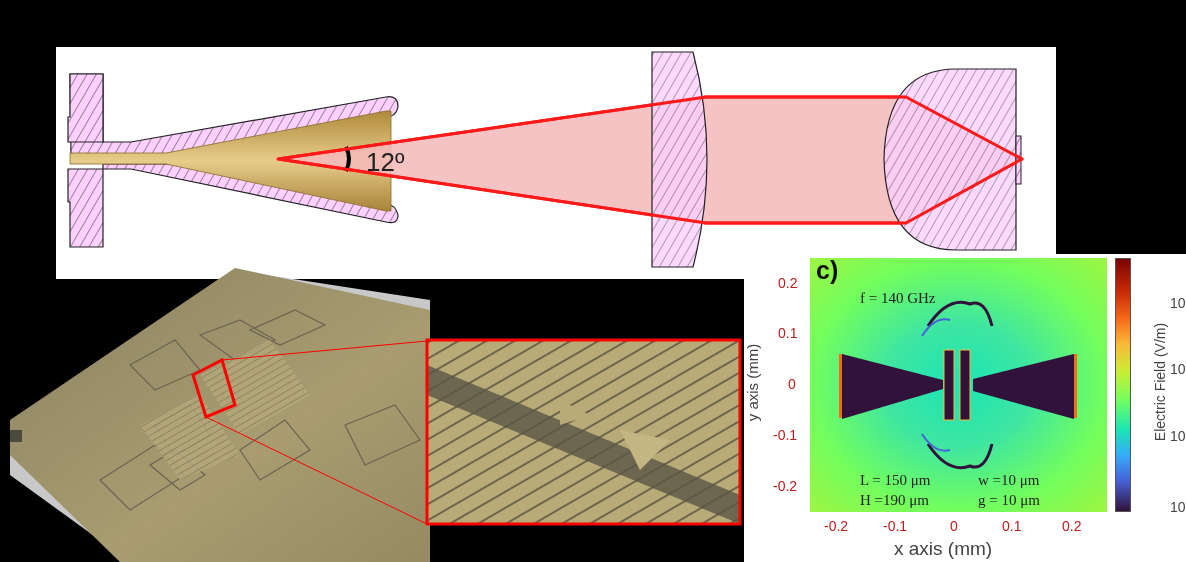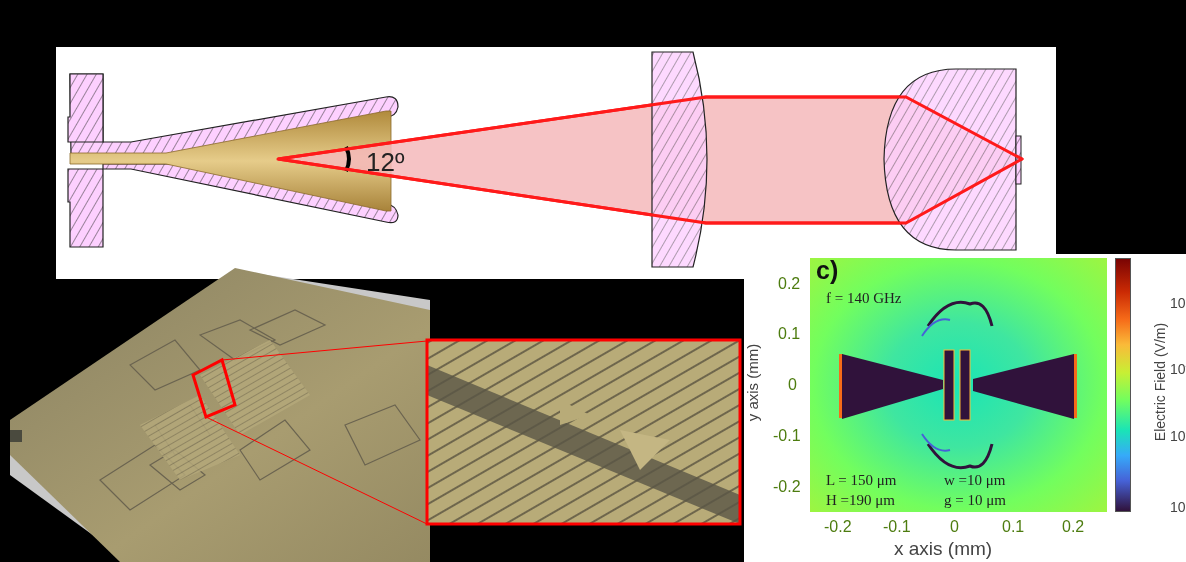--- a/index.html
+++ b/index.html
@@ -6,26 +6,26 @@
     body{width:1186px;height:562px;position:relative;overflow:hidden;font-family:"Liberation Sans",sans-serif;}
     .panel-top{position:absolute;left:56px;top:47px;width:1030px;height:232px;background:#fff;}
     .panel-top svg{position:absolute;left:0;top:0;}
     .angle-label{position:absolute;left:310px;top:100px;font-size:26px;color:#222;font-family:"Liberation Sans",sans-serif;}
     .chip{position:absolute;left:0;top:265px;width:750px;height:297px;}
     .chip svg{position:absolute;left:0;top:0;}
     .plot{position:absolute;left:744px;top:254px;width:442px;height:308px;background:#fff;}
     .plot .axes{position:absolute;left:66px;top:4px;width:297px;height:254px;}
     .plot .cbar{position:absolute;left:371px;top:4px;width:16px;height:254px;border:1px solid #555;box-sizing:border-box;
       background:linear-gradient(to top,#30123b 0%,#4662d7 12%,#36aaf9 22%,#1ae4b6 32%,#72fe5e 44%,#c8ef34 55%,#faba39 66%,#f66b19 76%,#ca2a04 87%,#7a0403 100%);}
-    .tick{position:absolute;font-size:16px;color:#4d7c0f;}
+    .tick{position:absolute;font-size:14px;color:#b91c1c;}
     .ylabel{position:absolute;left:-30px;top:120px;transform:rotate(-90deg);font-size:15px;color:#444;white-space:nowrap;}
     .xlabel{position:absolute;left:150px;top:284px;font-size:19px;color:#444;}
     .cblabel{position:absolute;left:366px;top:110px;transform:rotate(-90deg);transform-origin:center;font-size:14px;color:#444;white-space:nowrap;width:200px;text-align:center;}
     .panel-letter{position:absolute;left:70px;top:0px;font-size:25px;font-weight:bold;color:#111;}
-    .anno{position:absolute;font-family:"Liberation Serif",serif;font-size:15px;color:#222;}
+    .anno{position:absolute;font-family:"Liberation Serif",serif;font-size:15px;color:#222;margin-left:34px;}
     .cb-tick{position:absolute;left:392px;font-size:14px;color:#444;margin-left:34px;}
     .cb-tick sup{font-size:9px;}
   </style>
 </head>
 <body>
 
 <div class="panel-top">
   <svg width="1030" height="227" viewBox="0 0 1030 227">
     <defs>
       <pattern id="hatch" width="8" height="8" patternUnits="userSpaceOnUse" patternTransform="rotate(30)">

